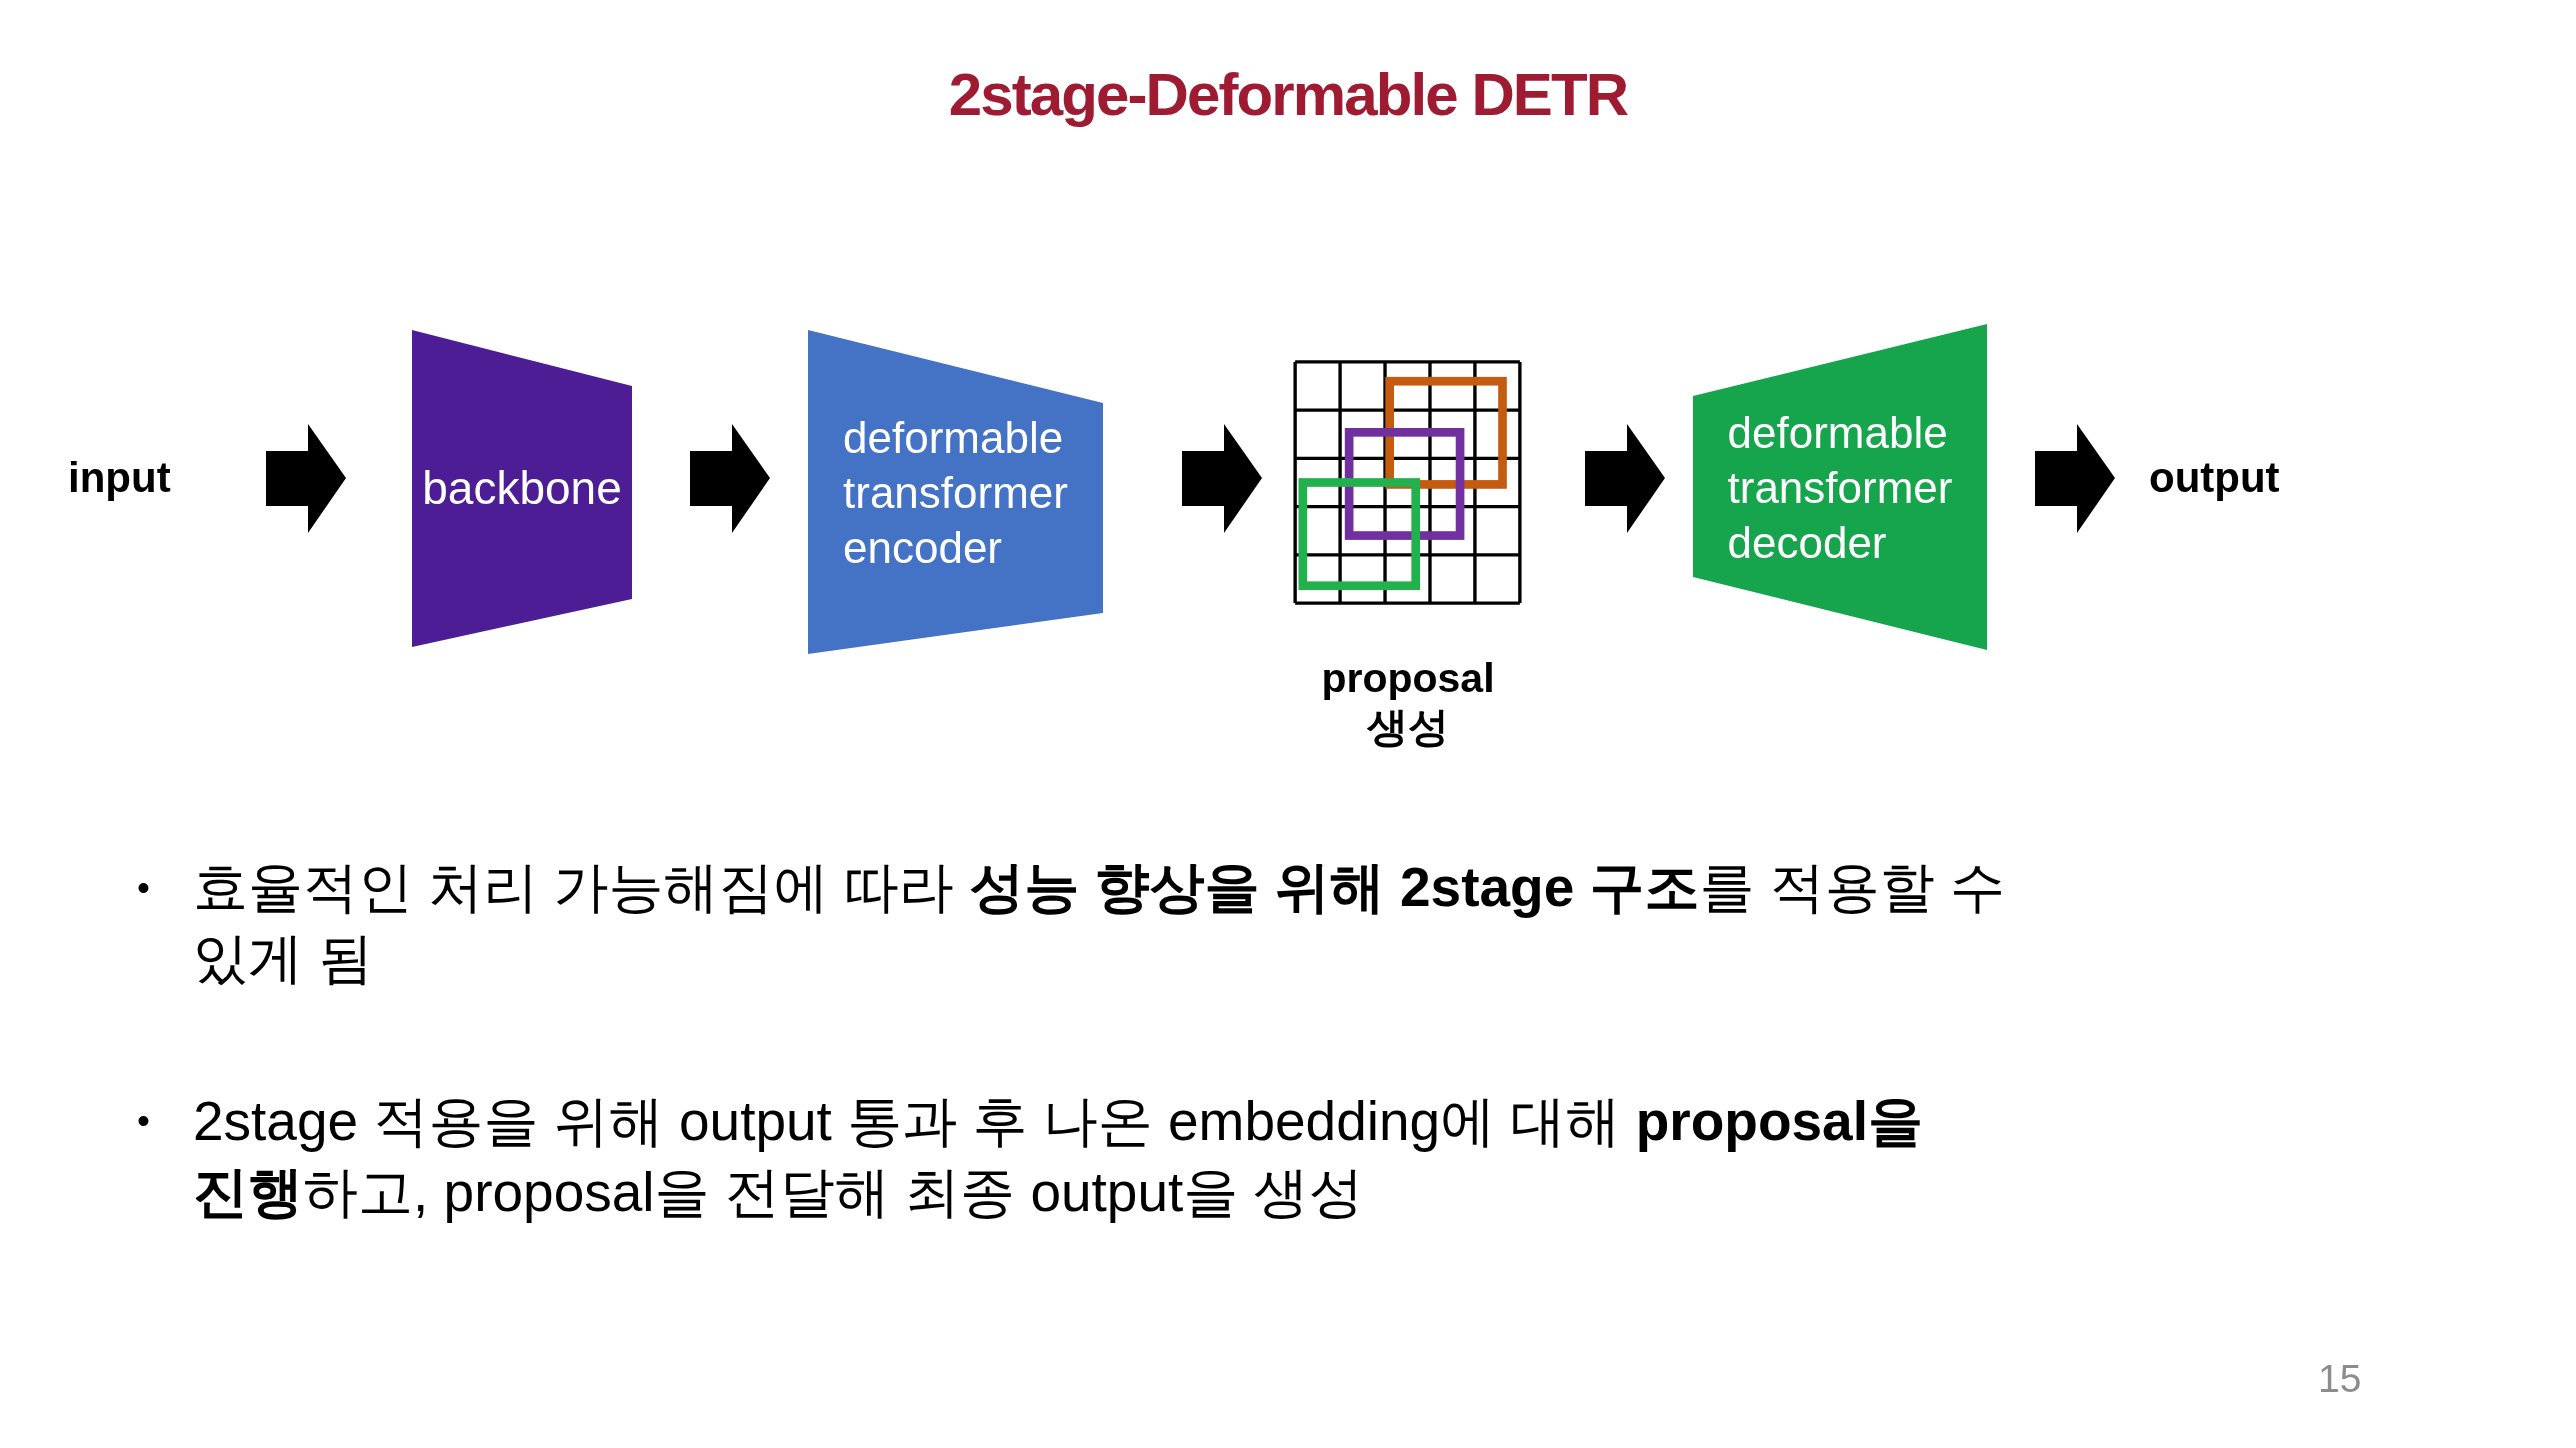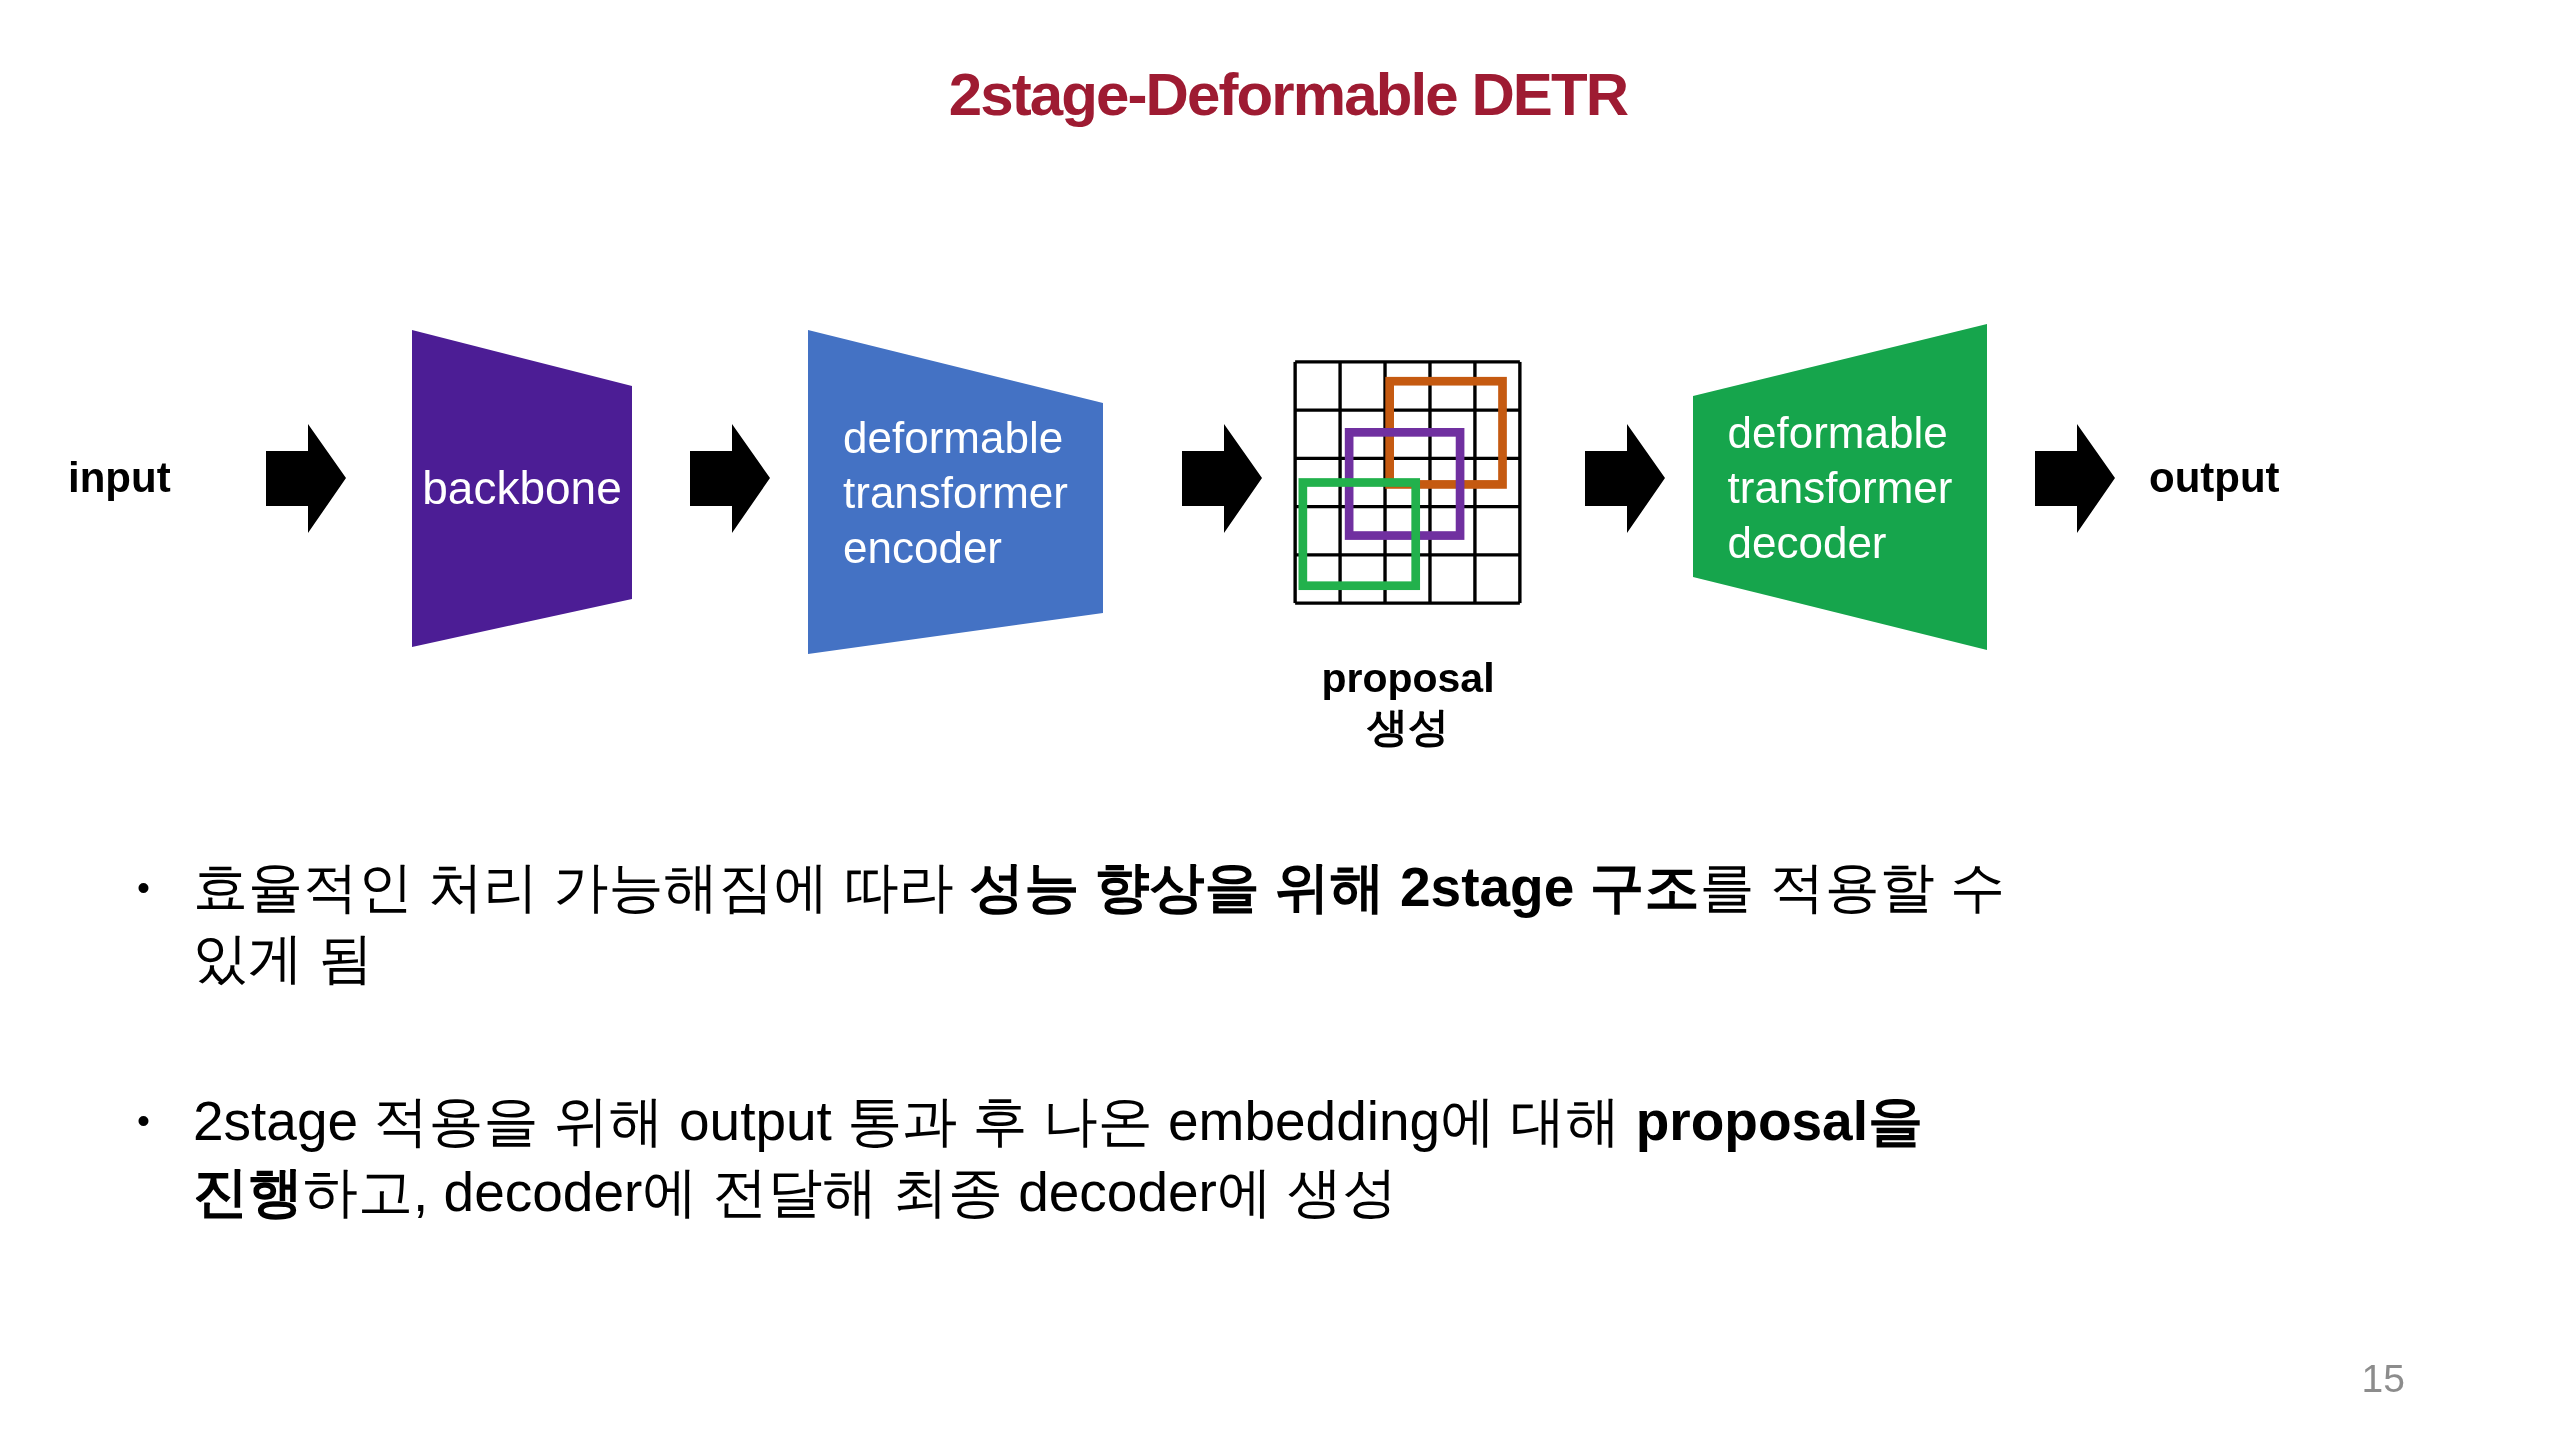--- a/index.html
+++ b/index.html
@@ -66,21 +66,21 @@
   }
   .bullet { display:flex; margin-bottom:92px; }
   .bullet .dot {
     width:56px; flex:0 0 56px; font-size:37px; padding-top:11.6px;
   }
   .bullet .txt { margin:0; }
   .bullet .b { font-weight:bold; }
 
   .page-number {
     position:absolute; left:2318px; top:1357px; width:87px;
-    font-size:39px; color:#8C8C8C; text-align:right;
+    font-size:39px; color:#8C8C8C; text-align:left;
   }
 </style>
 </head>
 <body>
 
 <div class="slide">
 
   <h1 class="title" style="color: rgb(158, 27, 50);">2stage-Deformable DETR</h1>
 
   <div class="diagram">
@@ -137,19 +137,19 @@
     <div class="io-label output">output</div>
   </div>
 
   <div class="bullets" id="bullets">
       <div class="bullet">
         <span class="dot">•</span>
         <p class="txt"><span>효율적인 처리 가능해짐에 따라 </span><span class="b">성능 향상을 위해 2stage 구조</span><span>를 적용할 수</span><br><span>있게 됨</span></p>
       </div>
       <div class="bullet">
         <span class="dot">•</span>
-        <p class="txt"><span>2stage 적용을 위해 output 통과 후 나온 embedding에 대해 </span><span class="b">proposal을</span><br><span class="b">진행</span><span>하고, decoder에 전달해 최종 decoder에 생성</span></p>
+        <p class="txt"><span>2stage 적용을 위해 output 통과 후 나온 embedding에 대해 </span><span class="b">proposal을</span><br><span class="b">진행</span><span>하고, proposal을 전달해 최종 output을 생성</span></p>
       </div>
     </div>
 
   <div class="page-number">15</div>
 </div>
 
 
 </body></html>

